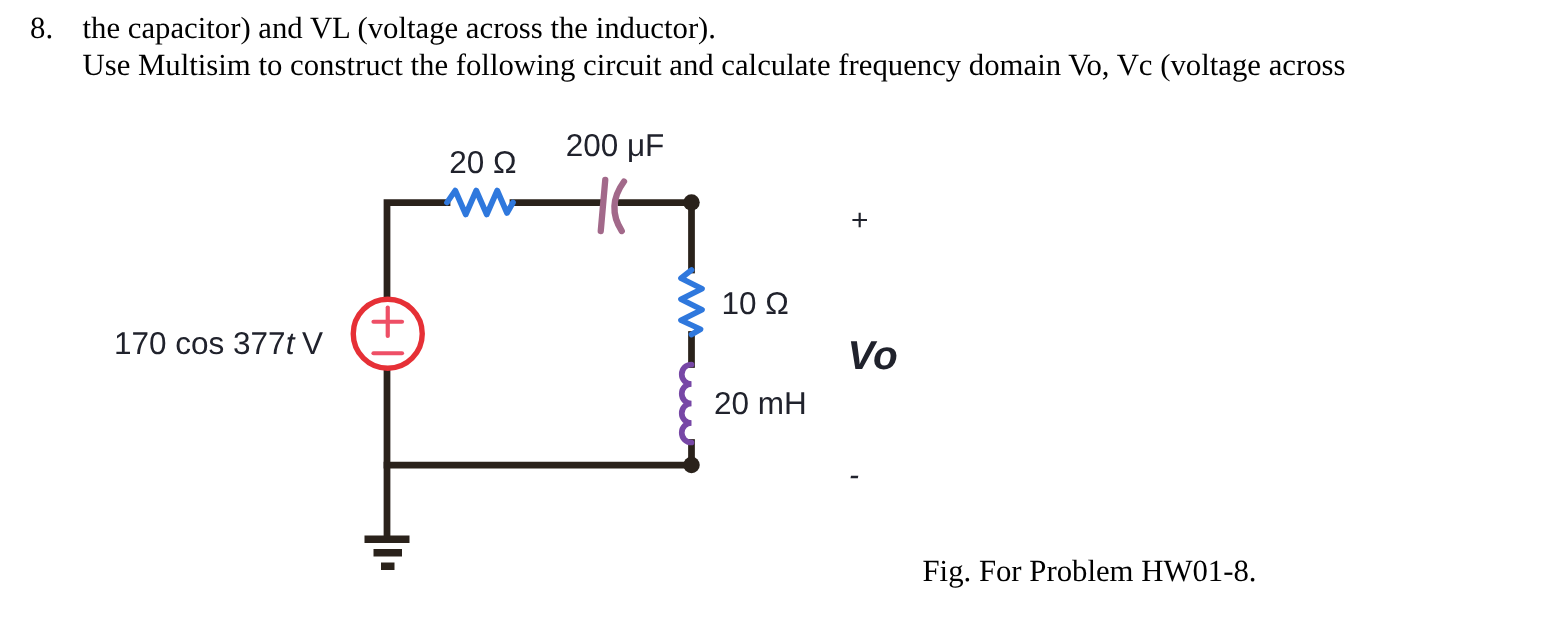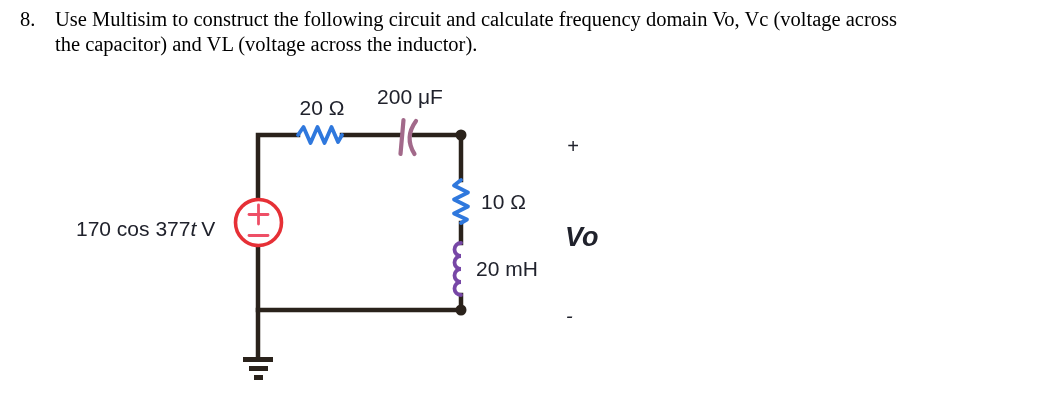--- a/index.html
+++ b/index.html
@@ -17,22 +17,22 @@
   .caption{position:absolute;left:615px;top:370px;color:#000;font-size:20.5px;}
 </style>
 </head>
 <body>
 
 <div class="page">
 
   <div class="problem">
     <span class="num">8.</span>
     <span>
+      <span class="line">the capacitor) and VL (voltage across the inductor).</span>
       <span class="line">Use Multisim to construct the following circuit and calculate frequency domain Vo, Vc (voltage across</span>
-      <span class="line">the capacitor) and VL (voltage across the inductor).</span>
     </span>
   </div>
 
   <svg class="circuit-svg" width="680" height="336" viewBox="0 0 680 336">
 
     <g fill="none" stroke-width="4.5" stroke-linecap="square" stroke="#2a221b">
       <polyline points="258,119.5 258,55 298,55"></polyline>
       <line x1="342" y1="55" x2="400" y2="55"></line>
       <line x1="414" y1="55" x2="461" y2="55"></line>
       <line x1="461" y1="55" x2="461" y2="100"></line>
@@ -78,14 +78,15 @@
       <text x="410" y="24" text-anchor="middle">200 μF</text>
       <text x="481" y="129">10 Ω</text>
       <text x="476" y="196">20 mH</text>
       <text x="76" y="156"><tspan>170 cos 377</tspan><tspan class="ital">t</tspan><tspan dx="5">V</tspan></text>
       <text class="sign" x="567" y="73">+</text>
       <text class="vo" x="565" y="166">Vo</text>
       <text class="sign" x="566" y="243">-</text>
     </g>
   </svg>
 
+  <div class="caption">Fig. For Problem HW01-8.</div>
 
 </div>
 
 </body></html>

